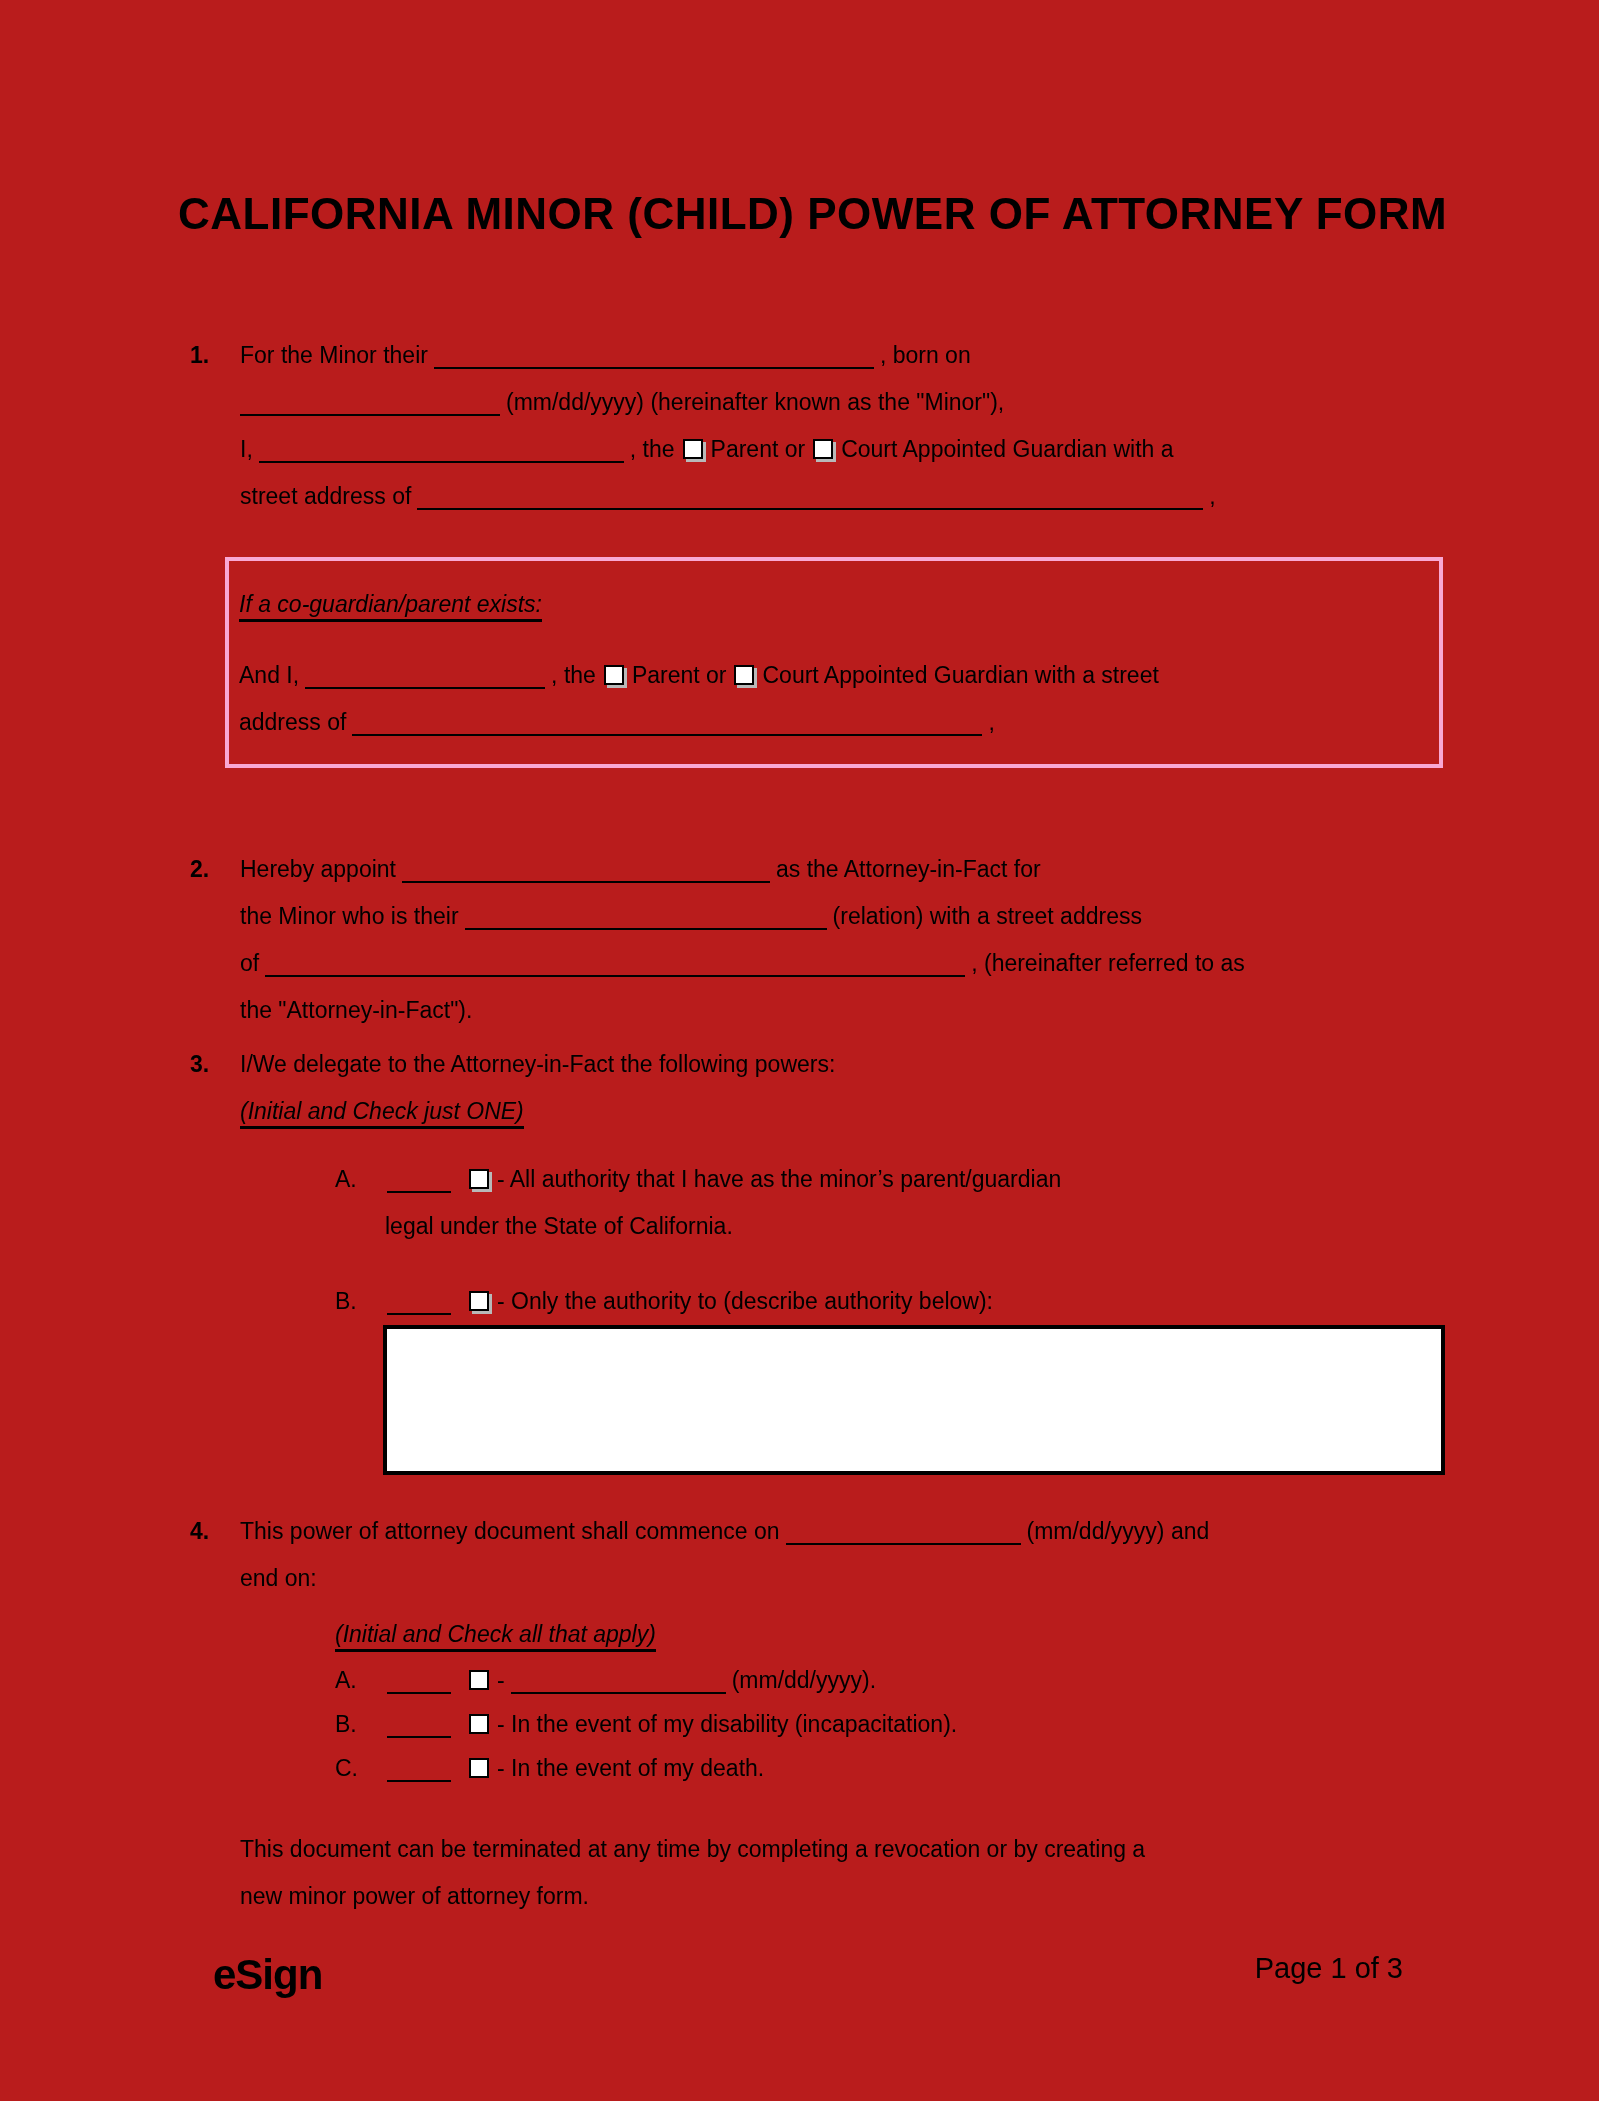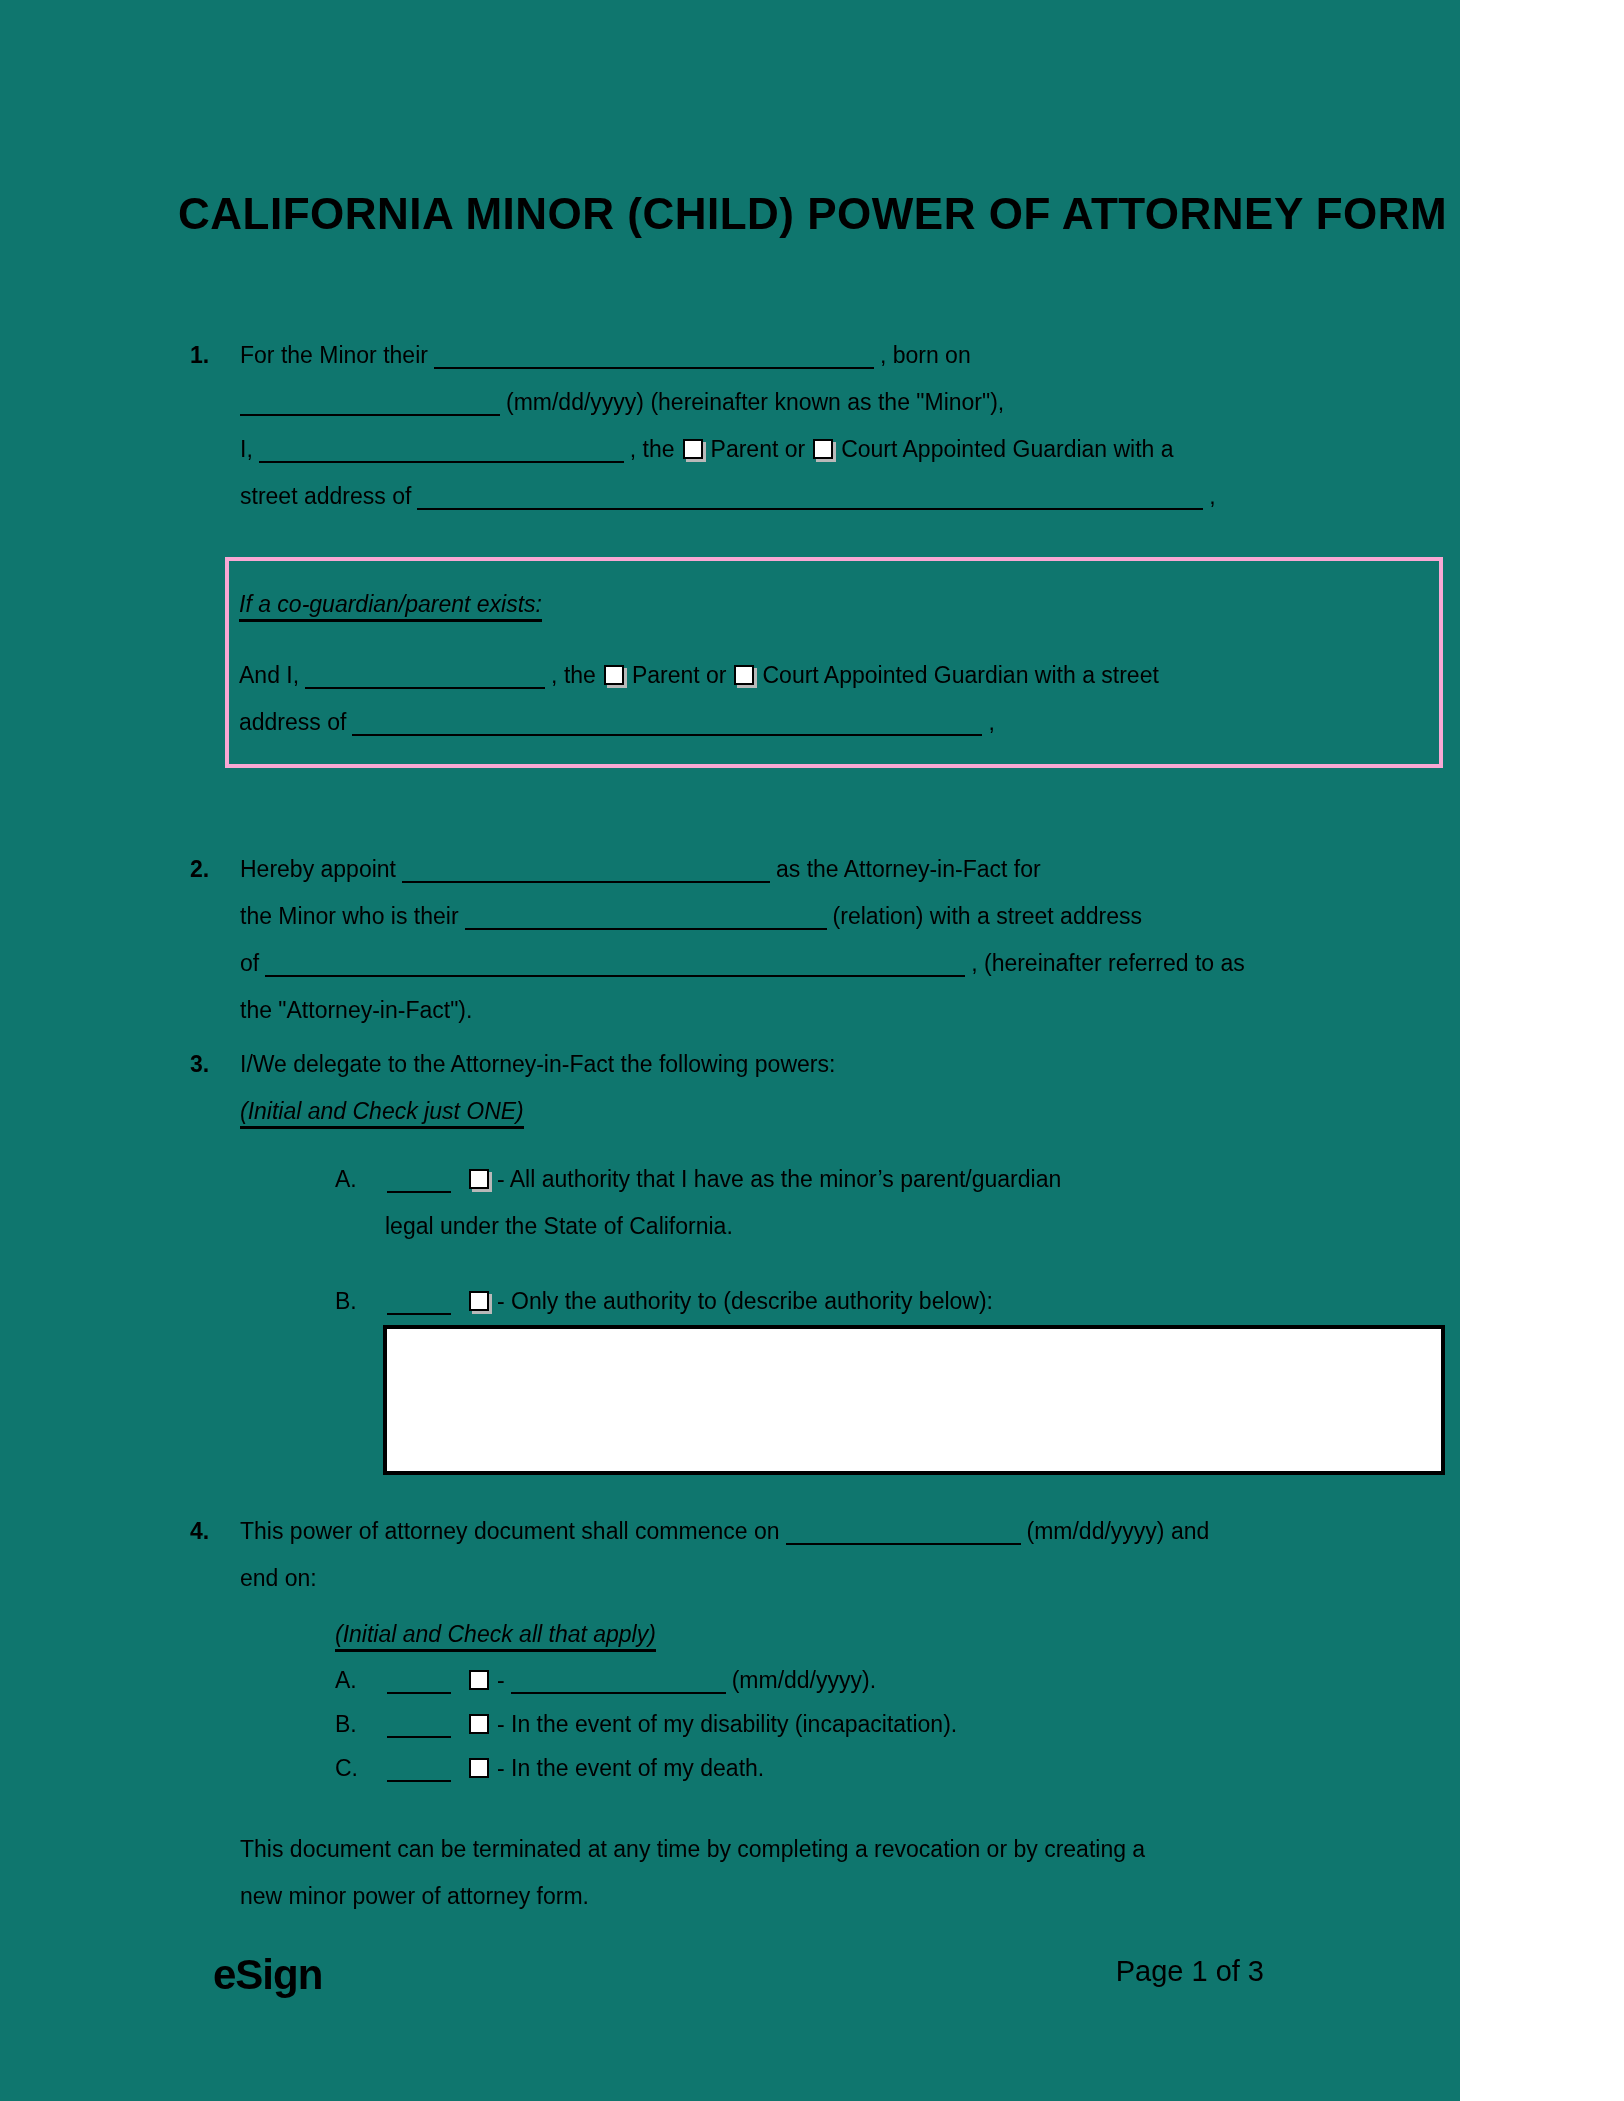--- a/index.html
+++ b/index.html
@@ -1,17 +1,17 @@
 <!DOCTYPE html>
 <html><head>
 <meta charset="utf-8">
 <style>
   html,body { margin:0; padding:0; background:#ffffff; }
   .page {
-    position:relative; width:1460px; height:2101px; background:#0f766e;
+    position:relative; width:1599px; height:2101px; background:#b91c1c;
     font-family:"Liberation Sans","DejaVu Sans",sans-serif;
     font-size:23px; line-height:47px; color:#000;
     overflow:hidden;
   }
   .content { margin:0 179px 0 240px; padding-top:190px; }
   .doc-title {
     font-size:44px; font-weight:bold; line-height:48px; letter-spacing:.5px;
     margin-left:-62px; white-space:nowrap;
   }
   .sec { position:relative; }
@@ -41,21 +41,21 @@
   .subitem .ltr { display:inline-block; width:34px; }
   .wrap2 { margin-left:145px; }
   .gap-a { margin-top:21px; }
   .gap-b { margin-top:28px; }
   .descbox { margin-left:143px; width:1062px; height:150px;
              border:4px solid #000; box-sizing:border-box; background:#fff; }
   .s4 .instr { margin-left:95px; margin-top:9px; }
   .row44 { line-height:44px; }
   .closing { margin-top:36px; }
   
-  .footer { display:flex; justify-content:space-between; align-items:center;
+  .footer { display:flex; justify-content:space-between; align-items:flex-start;
             margin:34px 17px 0 -27px; line-height:1; }
   .brand { font-size:42px; font-weight:bold; letter-spacing:-1px; }
   .pagenum { font-size:29px; padding-bottom:8px; }
 </style>
 </head>
 <body>
 
 <div class="page">
   <div class="content">
 

